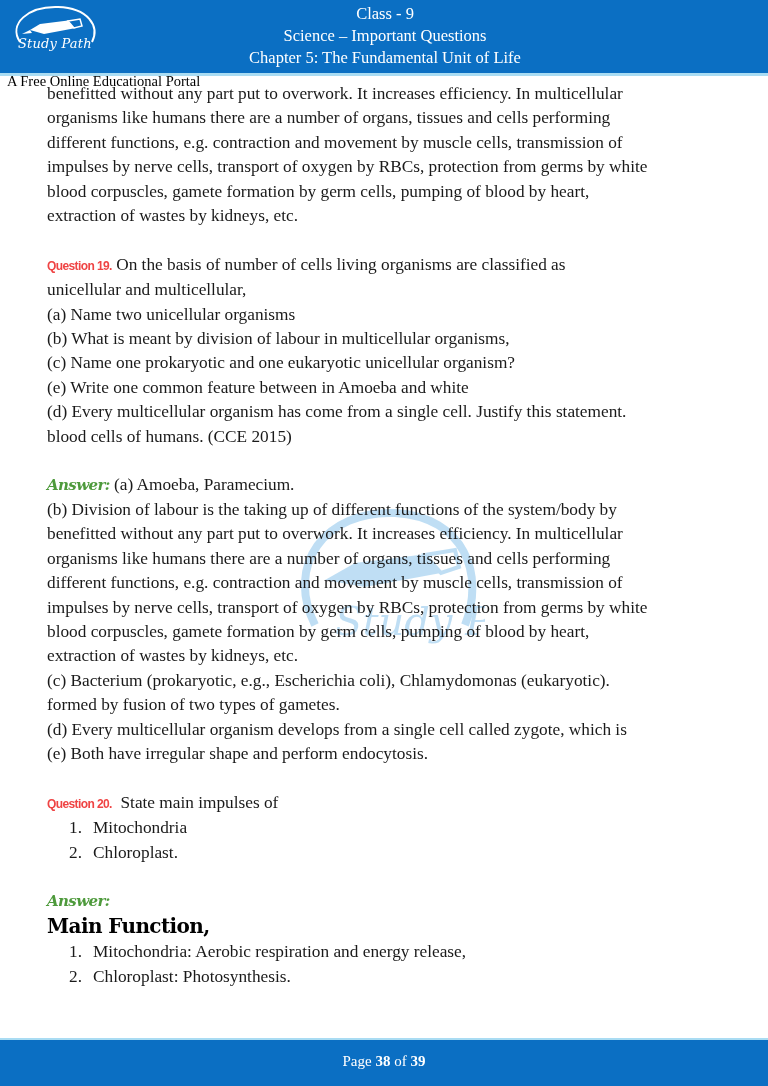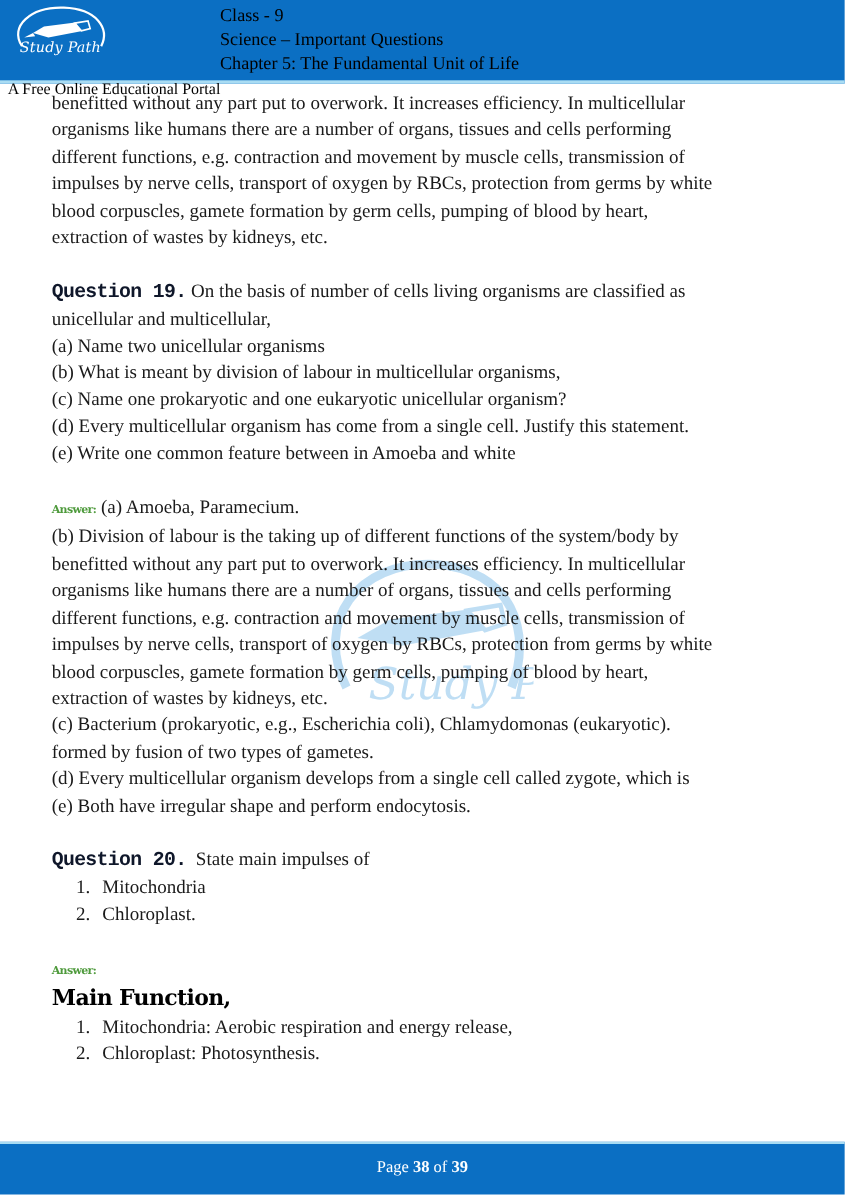--- a/index.html
+++ b/index.html
@@ -25,39 +25,40 @@
     font-size:13px; color:#fff; letter-spacing:0.2px;
   }
   .tagline {
     position:absolute; left:7px; top:57px;
     font-family:Liberation Serif, serif; font-size:14.5px; color:#000000;
     white-space:nowrap;
     margin-top:16px;
   }
   .head-titles {
     position:absolute; left:200px; top:3px; width:370px;
+    text-align:center;
     font-family:"Liberation Serif", serif; font-size:16.5px; line-height:22px;
-    color:#000000;
+    color:#ffffff;
   }
   .head-titles div { white-space:nowrap; }
 
   .content {
     position:absolute; left:47px; top:82px; width:690px;
     font-family:"Liberation Serif", serif;
     font-size:17.3px; line-height:24.4px;
   }
   .content p { margin:0; }
   .gap { height:24.4px; }
   .q-label {
-    font-family:Liberation Mono, monospace; font-weight:bold;
-    font-size:18px; letter-spacing:-0.6px; color:#0f172a;
+    font-family:Liberation Sans, sans-serif; font-weight:bold;
+    font-size:12px; letter-spacing:-0.6px; color:#ef4444;
   }
   .a-label {
     font-family:"DejaVu Serif", serif; font-weight:bold;
-    font-size:10px; letter-spacing:-0.6px; color:#4e9a3c;
+    font-size:15px; letter-spacing:-0.6px; color:#4e9a3c;font-style:italic;
   }
   .mf-label {
     font-family:"DejaVu Serif", serif; font-weight:bold;
     font-size:20px; letter-spacing:-0.6px; color:#000000;
   }
   .list { margin:0; padding:0; list-style:none;font-family:Liberation Serif, serif; }
   .list li { padding-left:22px; }
   .list .num { display:inline-block; width:24px; }
 
   .watermark {
@@ -112,22 +113,23 @@
     <p>extraction of wastes by kidneys, etc.</p>
   </div>
   <div class="gap"></div>
 
   <div>
     <p><span class="q-label">Question 19.</span><span> On the basis of number of cells living organisms are classified as</span></p>
     <p>unicellular and multicellular,</p>
     <p>(a) Name two unicellular organisms</p>
     <p>(b) What is meant by division of labour in multicellular organisms,</p>
     <p>(c) Name one prokaryotic and one eukaryotic unicellular organism?</p>
+    <p>(e) Write one common feature between in Amoeba and white</p>
     <p>(d) Every multicellular organism has come from a single cell. Justify this statement.</p>
-    <p>(e) Write one common feature between in Amoeba and white</p>
+    <p>blood cells of humans. (CCE 2015)</p>
   </div>
   <div class="gap"></div>
 
   <div>
     <p><span class="a-label">Answer:</span><span> (a) Amoeba, Paramecium.</span></p>
     <p>(b) Division of labour is the taking up of different functions of the system/body by</p>
     <p>benefitted without any part put to overwork. It increases efficiency. In multicellular</p>
     <p>organisms like humans there are a number of organs, tissues and cells performing</p>
     <p>different functions, e.g. contraction and movement by muscle cells, transmission of</p>
     <p>impulses by nerve cells, transport of oxygen by RBCs, protection from germs by white</p>

